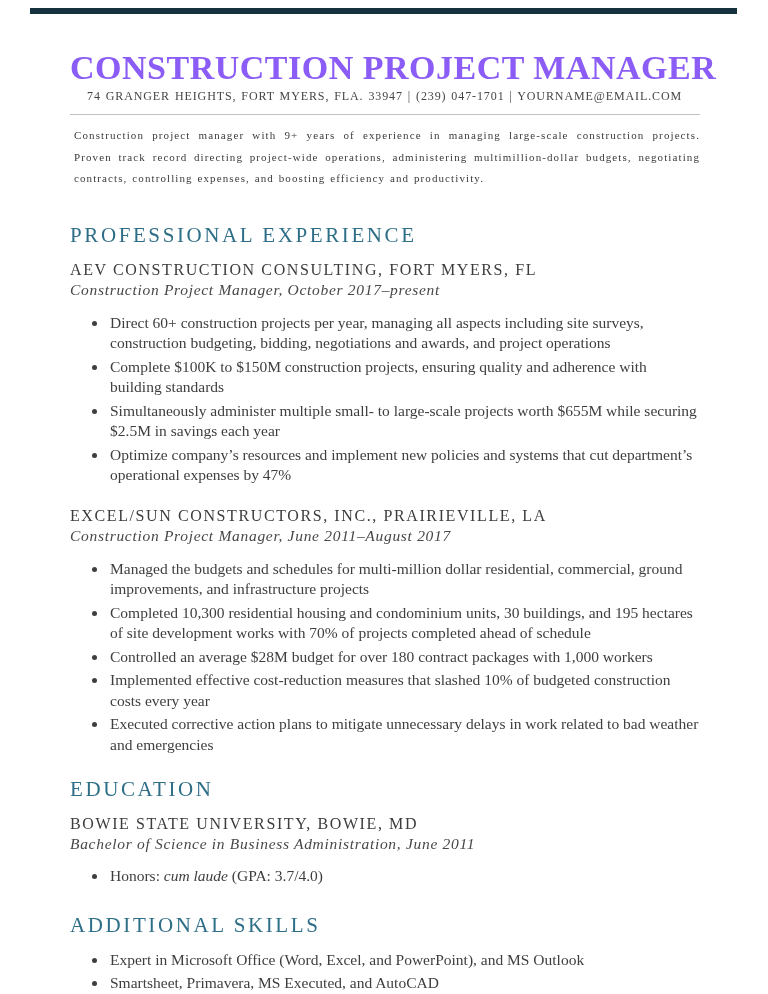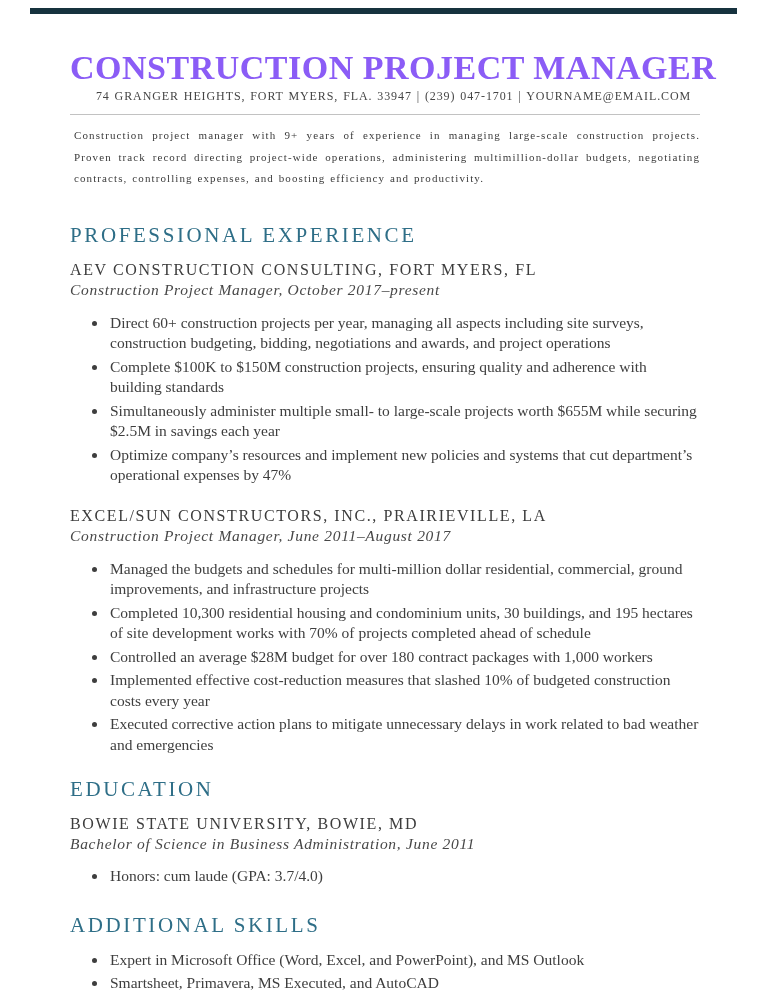--- a/index.html
+++ b/index.html
@@ -27,21 +27,20 @@
     color: #8b5cf6;
     white-space: nowrap;
   }
   .contact-line {
     margin: 3px 0 0 17px;
     font-size: 12px;
     letter-spacing: 0.9px;
     word-spacing: 1px;
     color: #454545;
     white-space: nowrap;
-    text-align: center;
   }
   .header-rule {
     border: none;
     border-top: 1px solid #c2c2c2;
     margin: 10px 0 0 0;
   }
   .summary {
     margin: 10px 0 0 4px;
     font-size: 11px;
     line-height: 21.5px;
@@ -81,21 +80,21 @@
     line-height: 20.5px;
     margin: 0 0 3px 0;
     padding-left: 2px;
     color: #3e3e3e;
   }
   .job-2 { margin-top: 21px; }
   .edu-heading { margin-top: 22px; }
   .skills-heading { margin-top: 26px; }
   ul.single { margin-top: 13px; }
   ul.skills-list { margin-top: 12px; }
-  .italic { }
+  .italic { font-style: italic; }
 </style>
 </head>
 <body>
 
 <div class="top-bar"></div>
 
 <div class="content">
 
   <h1 class="resume-title">CONSTRUCTION PROJECT MANAGER</h1>
   <div class="contact-line">74 GRANGER HEIGHTS, FORT MYERS, FLA. 33947 | (239) 047-1701 | YOURNAME@EMAIL.COM</div>

